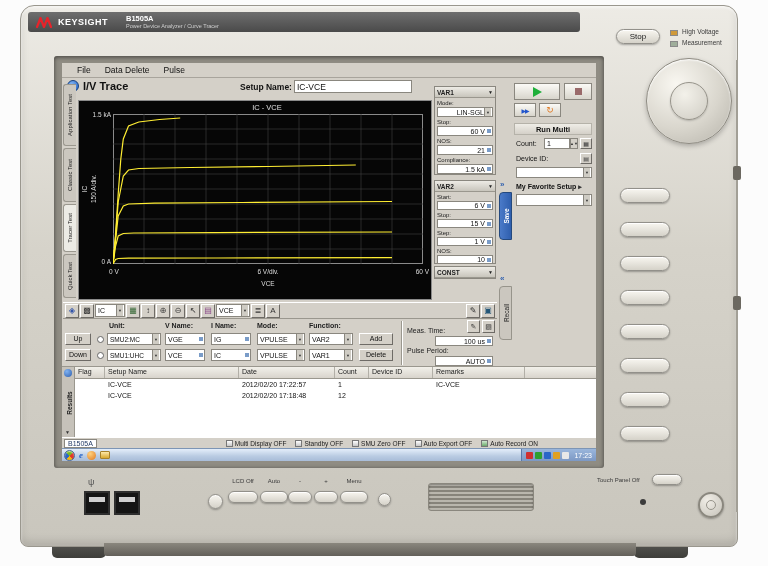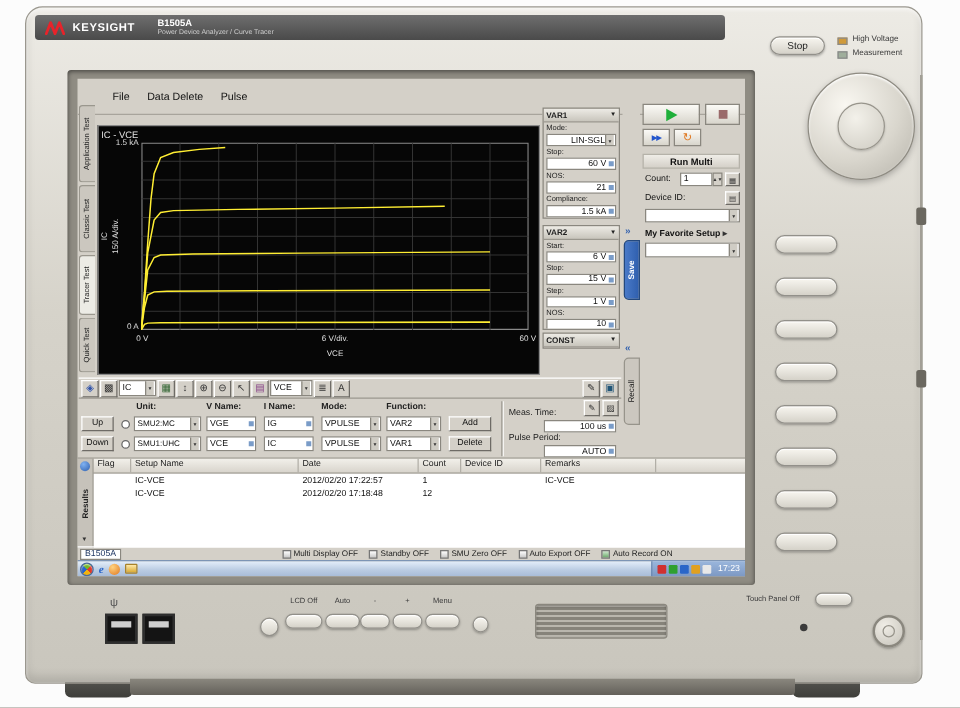--- a/index.html
+++ b/index.html
@@ -78,44 +78,52 @@
 <div class="abs bez" style="left:620px;top:256px;width:50px;height:15px"></div>
 <div class="abs bez" style="left:620px;top:290px;width:50px;height:15px"></div>
 <div class="abs bez" style="left:620px;top:324px;width:50px;height:15px"></div>
 <div class="abs bez" style="left:620px;top:358px;width:50px;height:15px"></div>
 <div class="abs bez" style="left:620px;top:392px;width:50px;height:15px"></div>
 <div class="abs bez" style="left:620px;top:426px;width:50px;height:15px"></div>
 
 <div class="abs" style="left:54px;top:56px;width:550px;height:412px;background:#8f8c83;border-radius:3px;box-shadow:inset 0 1px 4px rgba(0,0,0,.55)"></div>
 <div class="abs" id="screen" style="left:62px;top:63px;width:534px;height:398px;overflow:hidden;background:#d4d0c8;color:#111">
 
-  <div class="abs" style="left:0;top:0;width:534px;height:29px;border-bottom:1px solid #a8a49c;display:flex;align-items:center;padding-left:21px">
+  <div class="abs" style="left:0;top:0;width:534px;height:15px;border-bottom:1px solid #a8a49c;display:flex;align-items:center;padding-left:8px">
     <span class="menu-item">File</span>
     <span class="menu-item">Data Delete</span>
     <span class="menu-item">Pulse</span>
   </div>
 
+  <div class="abs" able="false" style="left:0;top:15px;width:534px;height:18px">
+    <span style="position:absolute;left:5px;top:2px;width:12px;height:12px;border-radius:50%;background:radial-gradient(circle at 35% 30%,#7fb2f2,#1f5fc4);border:1px solid #16407e"></span>
+    <b style="position:absolute;left:21px;top:2px;font-size:11px">I/V Trace</b>
+    <b style="position:absolute;left:178px;top:4px;font-size:8.5px">Setup Name:</b>
+    <div class="field" style="position:absolute;left:232px;top:2px;width:118px;height:13px">
+        <span class="fvl" style="font-size:8.5px">IC-VCE</span>
+      </div>
+  </div>
 
   <div class="abs" style="left:1px;top:21px;width:13px;height:218px;display:flex;flex-direction:column;gap:2px">
     <div class="ltab" style="height:62px">
         <span class="vrot">Application Test</span>
       </div>
     <div class="ltab" style="height:54px">
         <span class="vrot">Classic Test</span>
       </div>
     <div class="ltab active" style="height:48px">
         <span class="vrot">Tracer Test</span>
       </div>
     <div class="ltab" style="height:44px">
         <span class="vrot">Quick Test</span>
       </div>
   </div>
 
   <div class="abs" style="left:16px;top:37px;width:354px;height:200px;background:#060606;border:1px solid #8a8a8a">
-    <div style="position:absolute;left:2px;top:2px;width:100%;color:#e0e0e0;font-size:7.5px">IC - VCE</div>
+    <div style="position:absolute;left:12px;top:2px;width:100%;text-align:center;color:#e0e0e0;font-size:7.5px">IC - VCE</div>
     <svg id="trace-svg" style="position:absolute;left:34px;top:13px" width="310" height="150" viewBox="0 0 310 150">
         <rect x="0.5" y="0.5" width="309" height="149" fill="none" stroke="#8a8a8a"></rect>
         <line x1="31.0" y1="0" x2="31.0" y2="150" stroke="#3a3a3a" stroke-width="0.7"></line>
         <line x1="0" y1="15.0" x2="310" y2="15.0" stroke="#3a3a3a" stroke-width="0.7"></line>
         <line x1="62.0" y1="0" x2="62.0" y2="150" stroke="#3a3a3a" stroke-width="0.7"></line>
         <line x1="0" y1="30.0" x2="310" y2="30.0" stroke="#3a3a3a" stroke-width="0.7"></line>
         <line x1="93.0" y1="0" x2="93.0" y2="150" stroke="#3a3a3a" stroke-width="0.7"></line>
         <line x1="0" y1="45.0" x2="310" y2="45.0" stroke="#3a3a3a" stroke-width="0.7"></line>
         <line x1="124.0" y1="0" x2="124.0" y2="150" stroke="#3a3a3a" stroke-width="0.7"></line>
         <line x1="0" y1="60.0" x2="310" y2="60.0" stroke="#3a3a3a" stroke-width="0.7"></line>

